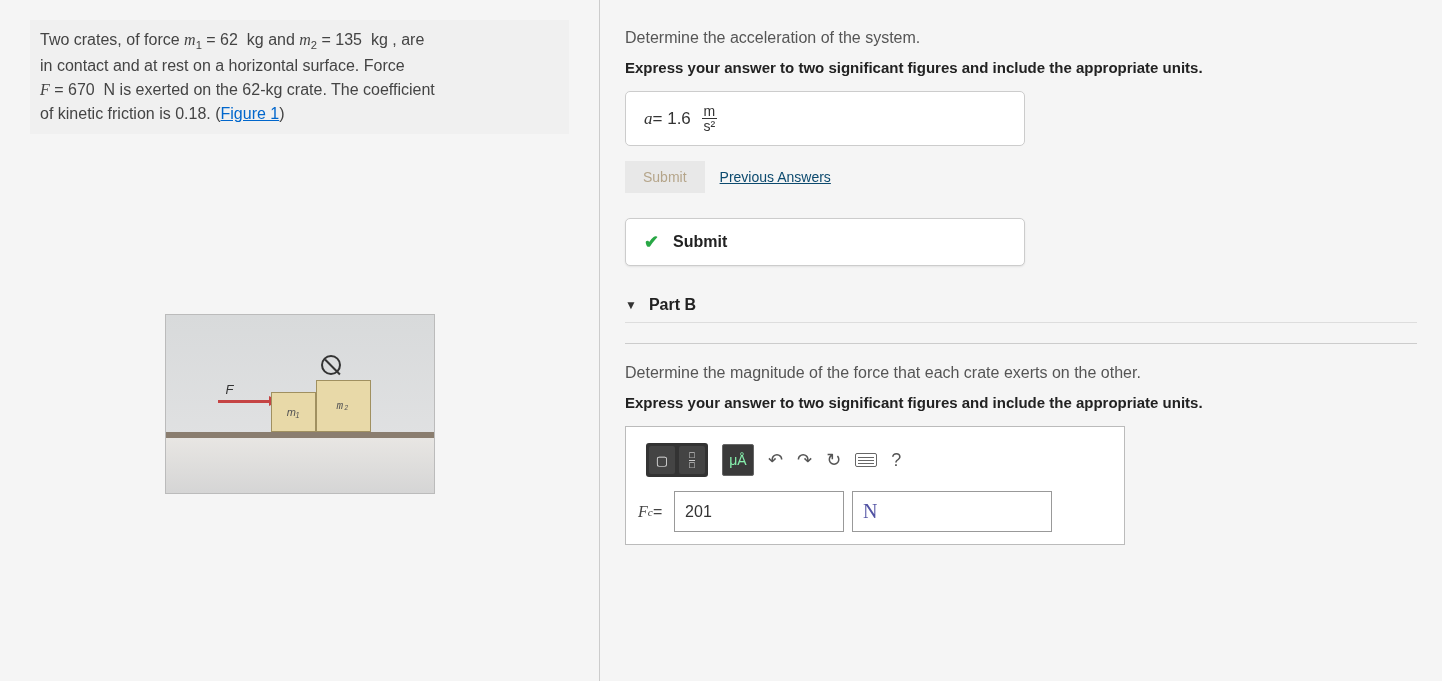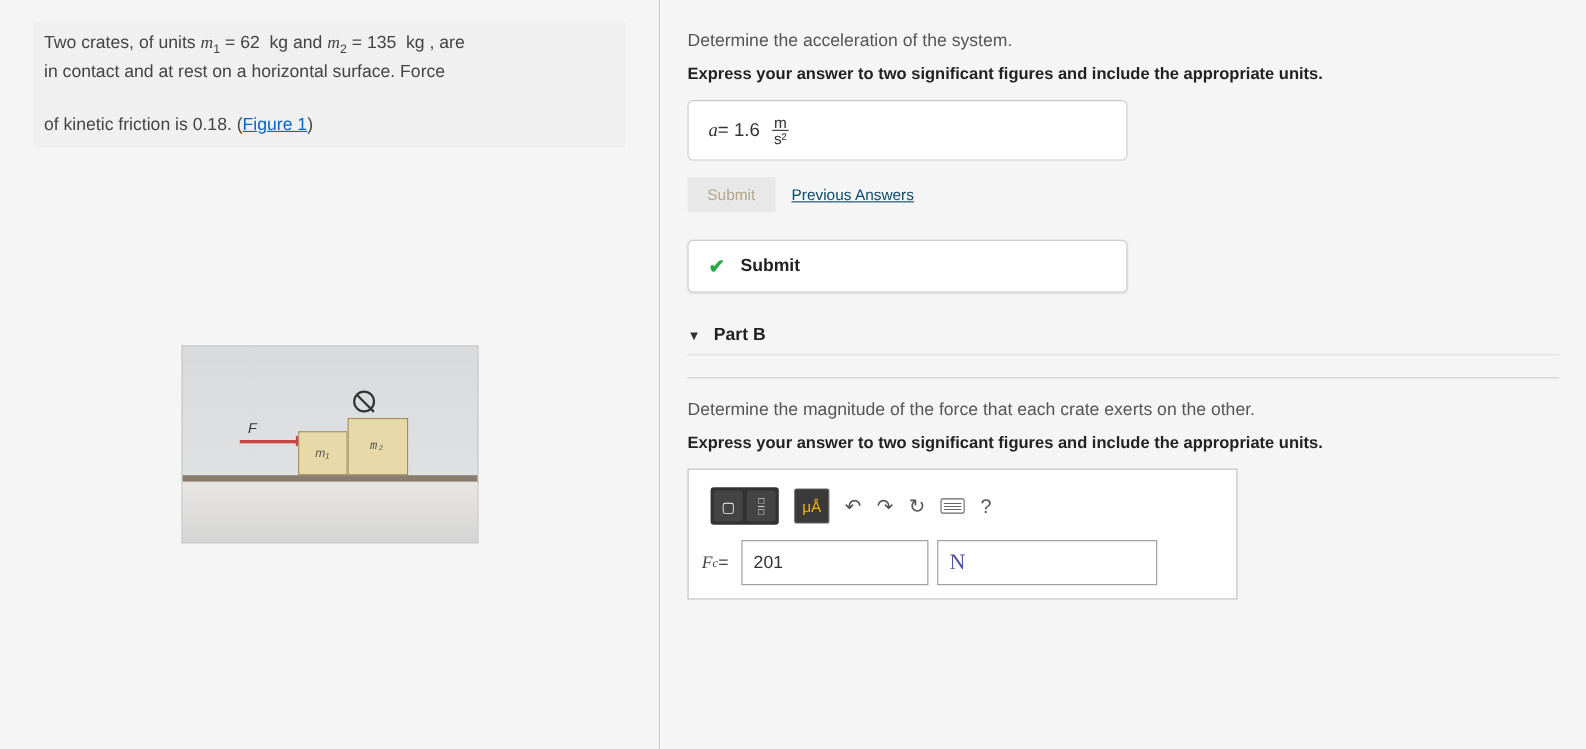--- a/index.html
+++ b/index.html
@@ -31,41 +31,43 @@
     .prev-answers { color: #0c4a6e; text-decoration: underline; font-size: 14px; }
     .feedback-box { border: 1px solid #ccc; border-radius: 5px; padding: 12px 18px; width: 400px; background: #fff; display: flex; align-items: center; gap: 14px; font-weight: bold; font-size: 16px; color: #222; margin-bottom: 30px; box-shadow: 0 1px 2px rgba(0,0,0,.08);}
     .checkmark { color: #28a745; font-size: 18px; font-weight: bold; }
     .part-header { display: flex; align-items: center; gap: 12px; font-weight: bold; font-size: 16px; color: #222; margin-bottom: 20px; border-bottom: 1px solid #ddd; padding-bottom: 8px;}
     .part-header .caret { color: #333; font-size: 12px; }
     hr.sep { border: none; border-top: 1px solid #ccc; margin: 15px 0 20px 0;}
     .toolbar-box { border: 1px solid #bbb; background: #fff; padding: 12px; width: 500px; margin-bottom: 10px;}
     .toolbar-row { display: flex; align-items: center; gap: 14px; padding: 4px 8px;}
     .tb-group { display:flex; gap:4px; align-items:center; background:#333; padding:3px; border-radius:3px;}
     .tb-btn-dark { width:26px; height:28px; background:#444; color:#eee; display:flex; align-items:center; justify-content:center; font-size:13px; border-radius:2px;}
-    .tb-btn-dark2 { width:32px; height:32px; background:#3a3a3a; color:#eab308; display:flex; align-items:center; justify-content:center; font-size:14px; border:1px solid #666; border-radius:2px;}
+    .tb-btn-dark2 { width:32px; height:32px; background:#3a3a3a; color:#86efac; display:flex; align-items:center; justify-content:center; font-size:14px; border:1px solid #666; border-radius:2px;}
     .tb-icon { color:#555; font-size:18px; cursor:pointer; }
     .kbd-icon { width:22px; height:14px; border:1px solid #666; border-radius:2px; display:inline-block; position:relative; }
     .kbd-icon::before { content:''; position:absolute; inset:2px; background: repeating-linear-gradient(0deg,#666 0 1px, transparent 1px 3px); }
     .input-row { display: flex; align-items: stretch; gap: 8px; margin-top: 10px;}
     .input-label { font-style: italic; font-size: 16px; color:#444; display:flex; align-items:center; padding-right:4px;}
     .input-field { border: 1px solid #999; padding: 8px 10px; font-size: 16px; color:#333; width: 170px; background: #fff;}
     .unit-field { border: 1px solid #999; padding: 8px 10px; font-size: 20px; width: 200px; background: #fff; font-family: 'Times New Roman', serif; color: #5152a3;}
     sub{font-size:.7em;}
     .it{font-style:italic; font-family:'Times New Roman',serif;}
   </style>
 </head>
 <body>
 
 <div class="left-panel">
   <div class="problem-text">
     <span>
-      <span>Two crates, of units </span><span class="it">m</span><sub>1</sub><span> = </span><span>62</span>&nbsp;&nbsp;<span>kg</span><span> and </span><span class="it">m</span><sub>2</sub><span> = </span><span>135</span>&nbsp;&nbsp;<span>kg</span><span> , are</span>
+      <span>Two crates, of force </span><span class="it">m</span><sub>1</sub><span> = </span><span>62</span>&nbsp;&nbsp;<span>kg</span><span> and </span><span class="it">m</span><sub>2</sub><span> = </span><span>135</span>&nbsp;&nbsp;<span>kg</span><span> , are</span>
     </span><br>
     <span>in contact and at rest on a horizontal surface. Force</span><br>
-    <br>
+    <span>
+      <span class="it">F</span><span> = </span><span>670</span>&nbsp;&nbsp;<span>N</span><span> is exerted on the 62-kg crate. The coefficient</span>
+    </span><br>
     <span>
       <span>of kinetic friction is 0.18. (</span><span class="link">Figure 1</span><span>)</span>
     </span>
   </div>
   <div class="figure-container">
     <div class="figure">
       <div class="no-symbol"></div>
       <div class="force-label">F</div>
       <div class="force-arrow"></div>
       <div class="box1">m₁</div>

